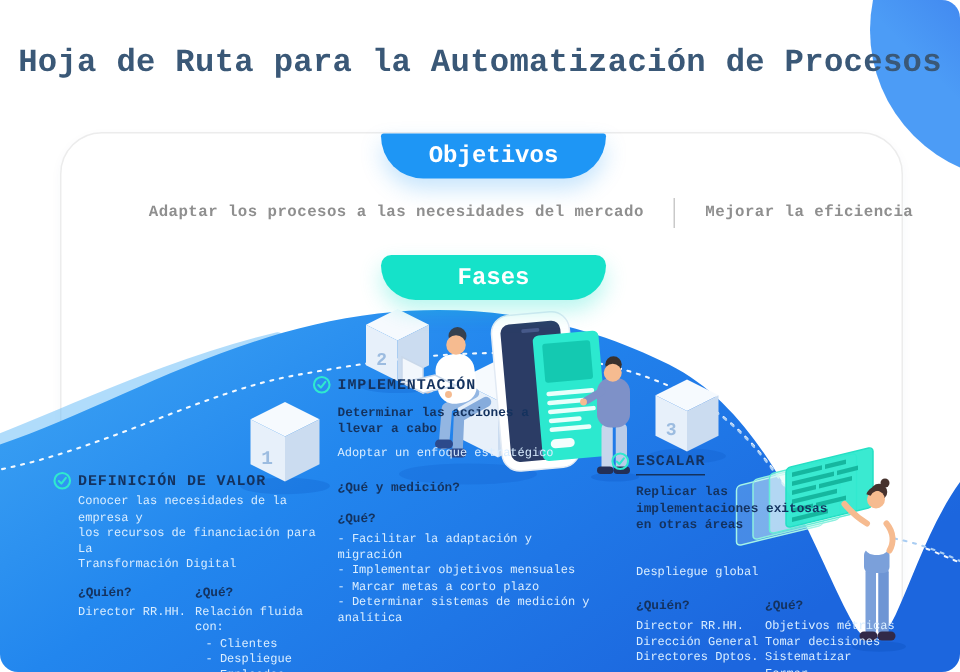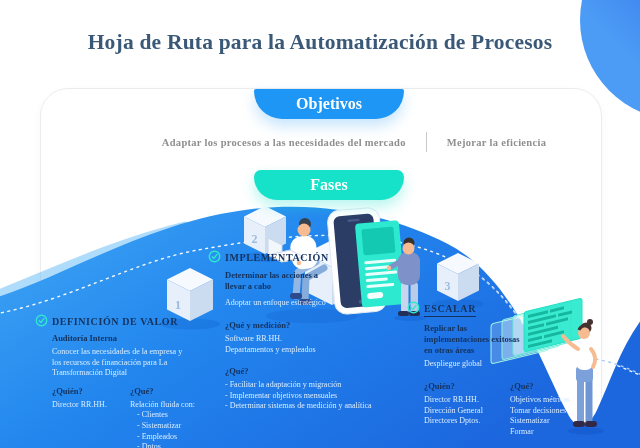--- a/index.html
+++ b/index.html
@@ -1,17 +1,17 @@
 <!DOCTYPE html>
 <html><head>
 <meta charset="utf-8">
 <style>
   html,body{margin:0;padding:0;background:#fff;}
   .page{position:relative;width:640px;height:448px;background:#FFFFFF;overflow:hidden;
-        font-family:Liberation Serif, serif;}
+        font-family:Liberation Mono, monospace;border-radius:12px;}
   .corner-blob{position:absolute;top:-80px;right:-140px;width:200px;height:200px;border-radius:50%;
         background:linear-gradient(225deg,#2B5FE3 15%,#4C9CF6 72%);z-index:0;}
   .page-title{position:absolute;top:30px;left:0;width:100%;text-align:center;font-size:21.5px;
         font-weight:bold;color:#3A5877;letter-spacing:.2px;z-index:4;}
   .card{position:absolute;left:40px;top:88px;width:560px;height:380px;background:#fff;
         border:1px solid #ECECEC;border-radius:28px;box-shadow:0 3px 8px rgba(40,80,140,.04);z-index:1;}
   .badge{position:absolute;width:150px;height:30px;display:flex;align-items:center;justify-content:center;
         color:#fff;font-weight:bold;font-size:16px;z-index:4;}
   .badge.objetivos{left:254px;top:89px;background:#1E96F5;border-radius:2px 2px 30px 30px;
         box-shadow:0 7px 14px rgba(30,150,245,.25);text-align:right;}
@@ -201,35 +201,34 @@
   <div class="phase phase1">
     <div class="phase-title">
       <span class="picon">
         <svg width="13" height="13" viewBox="0 0 13 13">
           <circle cx="6.5" cy="6.5" r="5.2" stroke="#2FE9CF" stroke-width="1.4" fill="none"></circle>
           <path d="M4.2,6.7 L5.9,8.4 L8.9,4.6" stroke="#2FE9CF" stroke-width="1.4" fill="none" stroke-linecap="round" stroke-linejoin="round"></path>
         </svg>
       </span>
       <span>DEFINICIÓN DE VALOR</span>
     </div>
-    <div class="lead" style="margin-top:6px">Auditoría Interna</div>
     <div class="body-text" style="margin-top:3px">Conocer las necesidades de la empresa y
 los recursos de financiación para La
 Transformación Digital</div>
     <div class="cols" style="margin-top:7px">
       <div style="width:78px">
         <div class="qhead">¿Quién?</div>
         <div class="body-text" style="margin-top:4px">Director RR.HH.</div>
       </div>
       <div style="flex:1">
         <div class="qhead">¿Qué?</div>
         <div class="body-text" style="margin-top:4px">Relación fluida con:</div>
         <div class="list">
           <div class="body-text">- Clientes</div>
-          <div class="body-text">- Sistematizar</div>
+          <div class="body-text">- Despliegue</div>
           <div class="body-text">- Empleados</div>
           <div class="body-text">- Dptos.</div>
         </div>
       </div>
     </div>
   </div>
 
   <div class="phase phase2">
     <div class="phase-title">
       <span class="picon">
@@ -237,44 +236,43 @@
           <circle cx="6.5" cy="6.5" r="5.2" stroke="#2FE9CF" stroke-width="1.4" fill="none"></circle>
           <path d="M4.2,6.7 L5.9,8.4 L8.9,4.6" stroke="#2FE9CF" stroke-width="1.4" fill="none" stroke-linecap="round" stroke-linejoin="round"></path>
         </svg>
       </span>
       <span>IMPLEMENTACIÓN</span>
     </div>
     <div class="lead" style="margin-top:7px;width:140px">Determinar las acciones a
 llevar a cabo</div>
     <div class="body-text" style="margin-top:6px">Adoptar un enfoque estratégico</div>
     <div class="qhead" style="margin-top:11px">¿Qué y medición?</div>
-    <div class="body-text" style="margin-top:4px">Software RR.HH.
-Departamentos y empleados</div>
     <div class="qhead" style="margin-top:11px">¿Qué?</div>
     <div style="margin-top:4px">
       <div class="body-text">- Facilitar la adaptación y migración</div>
       <div class="body-text">- Implementar objetivos mensuales</div>
+      <div class="body-text">- Marcar metas a corto plazo</div>
       <div class="body-text">- Determinar sistemas de medición y analítica</div>
     </div>
   </div>
 
   <div class="phase phase3">
     <div class="phase-title">
       <span class="picon">
         <svg width="13" height="13" viewBox="0 0 13 13">
           <circle cx="6.5" cy="6.5" r="5.2" stroke="#2FE9CF" stroke-width="1.4" fill="none"></circle>
           <path d="M4.2,6.7 L5.9,8.4 L8.9,4.6" stroke="#2FE9CF" stroke-width="1.4" fill="none" stroke-linecap="round" stroke-linejoin="round"></path>
         </svg>
       </span>
       <span class="underlined">ESCALAR</span>
     </div>
     <div class="lead" style="margin-top:9px">Replicar las
 implementaciones exitosas
 en otras áreas</div>
-    <div class="body-text" style="margin-top:2px">Despliegue global</div>
+    <div class="body-text" style="margin-top:20px">Despliegue global</div>
     <div class="cols" style="margin-top:12px">
       <div style="width:86px">
         <div class="qhead">¿Quién?</div>
         <div class="body-text" style="margin-top:4px">Director RR.HH.
 Dirección General
 Directores Dptos.</div>
       </div>
       <div style="flex:1">
         <div class="qhead">¿Qué?</div>
         <div class="body-text" style="margin-top:4px">Objetivos métricas

